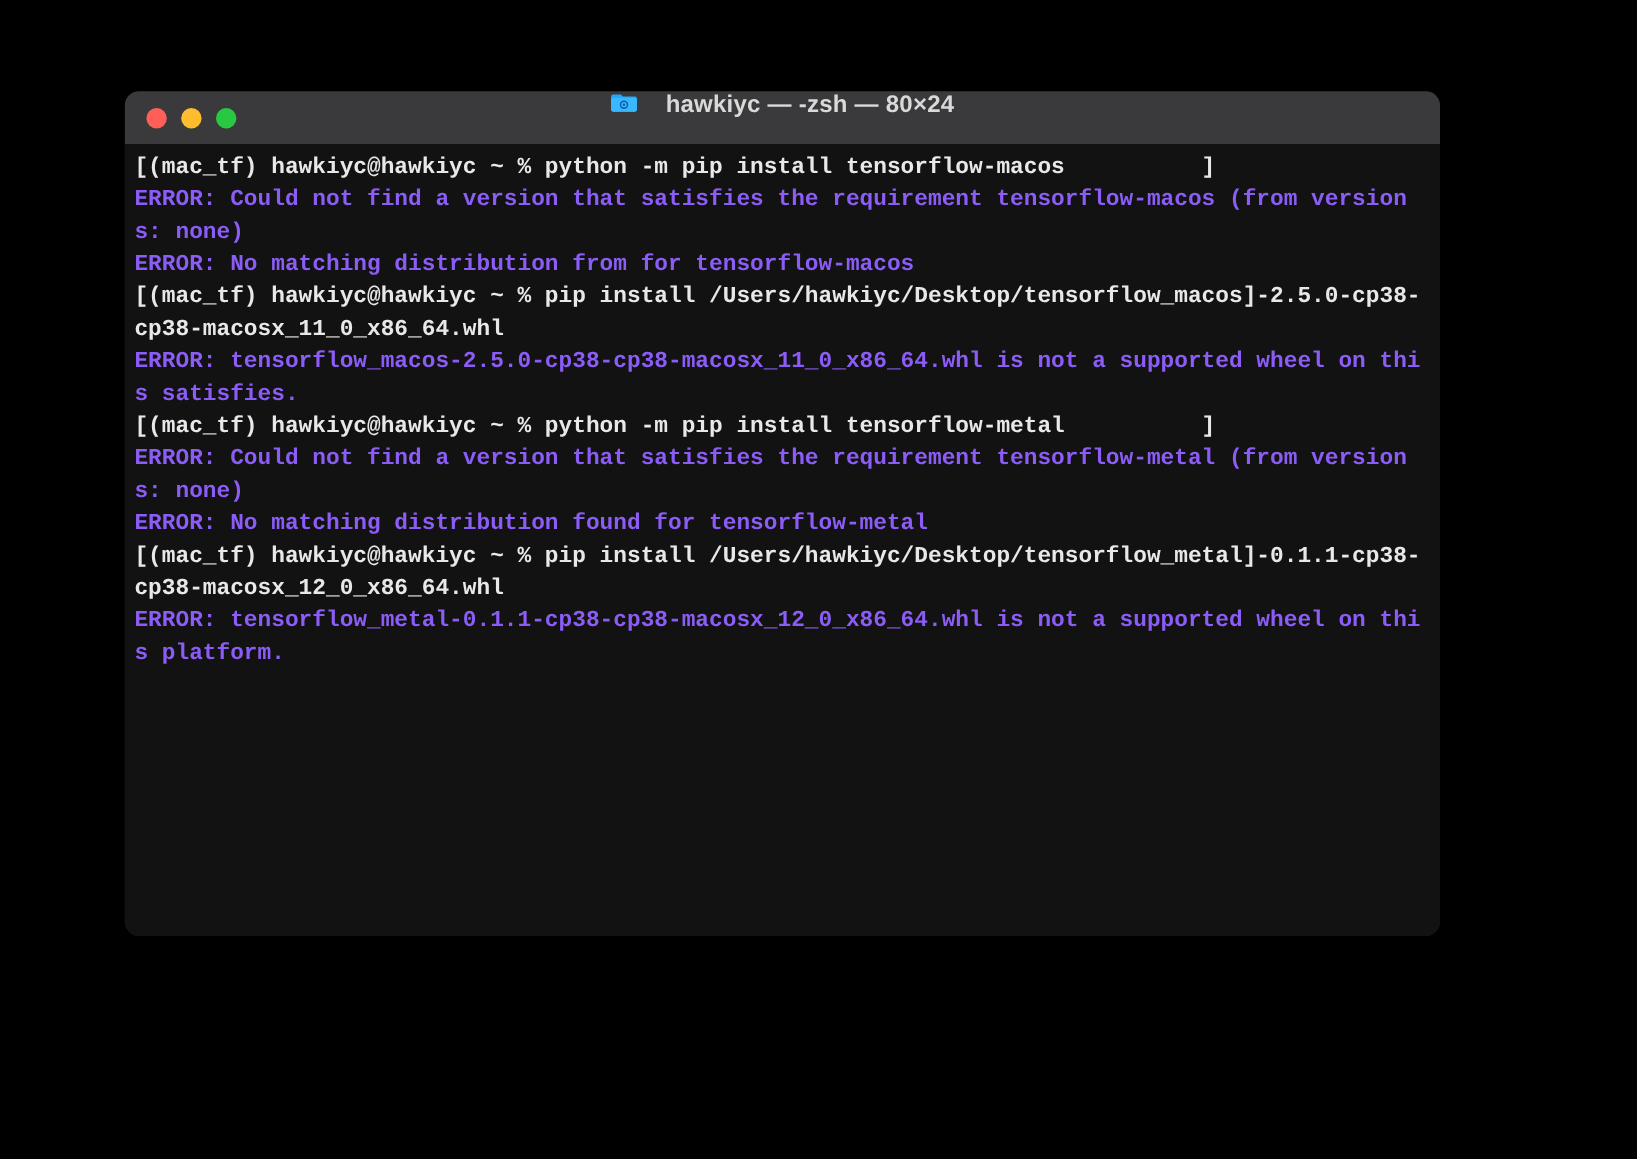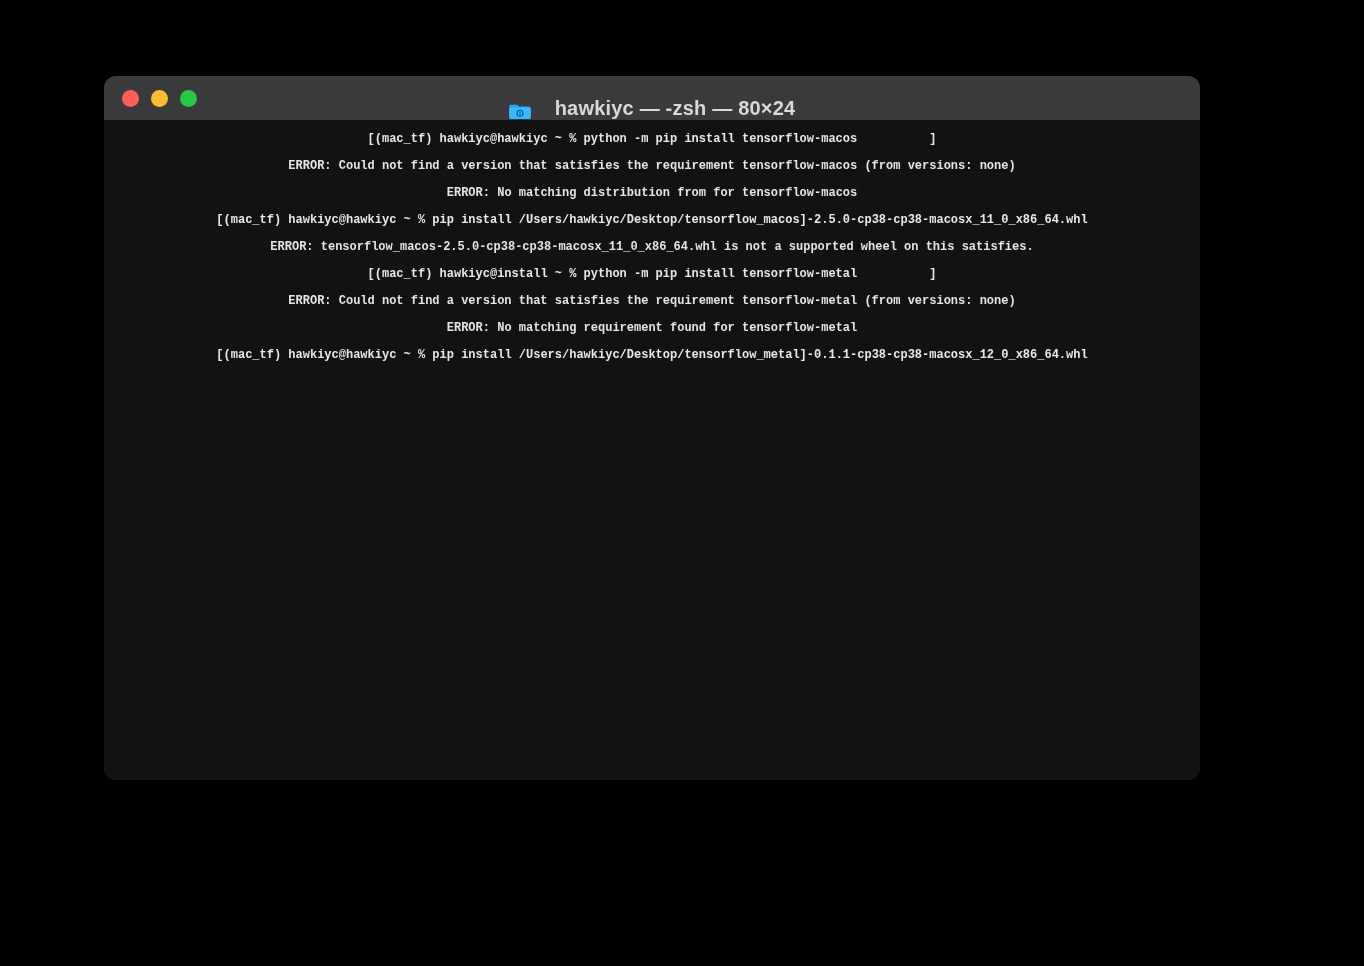--- a/index.html
+++ b/index.html
@@ -47,21 +47,21 @@
       border-radius: 50%;
     }
     .traffic-close { background: #ff5f57; }
     .traffic-min   { background: #febc2e; }
     .traffic-max   { background: #28c840; }
     .title-center {
       position: absolute;
       left: 0;
       right: 0;
       display: flex;
-      align-items: flex-end;
+      align-items: flex-start;
       justify-content: center;
       gap: 24px;
       height: 100%;
       pointer-events: none;
     }
     .folder-icon {
       width: 22px;
       height: 18px;
       position: relative;
     }
@@ -70,34 +70,33 @@
       color: #d9d9d9;
       font-size: 20px;
       font-weight: 700;
       font-family: -apple-system, "SF Pro Text", "Helvetica Neue", Arial, sans-serif;
       letter-spacing: 0.2px;
     }
     .terminal-body {
       flex: 1;
       background: #121212;
       padding: 6px 8px;
-      font-size: 12px;
+      font-size: 19px;
       line-height: 27px;
       font-weight: 700;
       color: #e8e8e8;
       overflow: hidden;
       word-break: break-all;
-      text-align: center;
     }
     .line {
       display: block;
       white-space: pre-wrap;
     }
     .normal { color: #e8e8e8; }
-    .err    { color: #e5e5e5; }
+    .err    { color: #8b5cf6; }
     .cursor {
       display: inline-block;
       width: 12px;
       height: 22px;
       background: #9a9a9a;
       vertical-align: -3px;
       margin-left: 2px;
     }
   </style>
 </head>
@@ -123,18 +122,19 @@
     </div>
   </div>
 
   <div class="terminal-body" id="terminal-body">
 
   <span class="line normal">[(mac_tf) hawkiyc@hawkiyc ~ % python -m pip install tensorflow-macos          ]</span>
       <span class="line err">ERROR: Could not find a version that satisfies the requirement tensorflow-macos (from versions: none)</span>
       <span class="line err">ERROR: No matching distribution from for tensorflow-macos</span>
       <span class="line normal">[(mac_tf) hawkiyc@hawkiyc ~ % pip install /Users/hawkiyc/Desktop/tensorflow_macos]-2.5.0-cp38-cp38-macosx_11_0_x86_64.whl</span>
       <span class="line err">ERROR: tensorflow_macos-2.5.0-cp38-cp38-macosx_11_0_x86_64.whl is not a supported wheel on this satisfies.</span>
-      <span class="line normal">[(mac_tf) hawkiyc@install ~ % python -m pip install tensorflow-metal          ]</span>
+      <span class="line normal">[(mac_tf) hawkiyc@hawkiyc ~ % python -m pip install tensorflow-metal          ]</span>
       <span class="line err">ERROR: Could not find a version that satisfies the requirement tensorflow-metal (from versions: none)</span>
-      <span class="line err">ERROR: No matching requirement found for tensorflow-metal</span>
+      <span class="line err">ERROR: No matching distribution found for tensorflow-metal</span>
       <span class="line normal">[(mac_tf) hawkiyc@hawkiyc ~ % pip install /Users/hawkiyc/Desktop/tensorflow_metal]-0.1.1-cp38-cp38-macosx_12_0_x86_64.whl</span>
+      <span class="line err">ERROR: tensorflow_metal-0.1.1-cp38-cp38-macosx_12_0_x86_64.whl is not a supported wheel on this platform.</span>
     </div>
 </div>
 
 </body></html>

